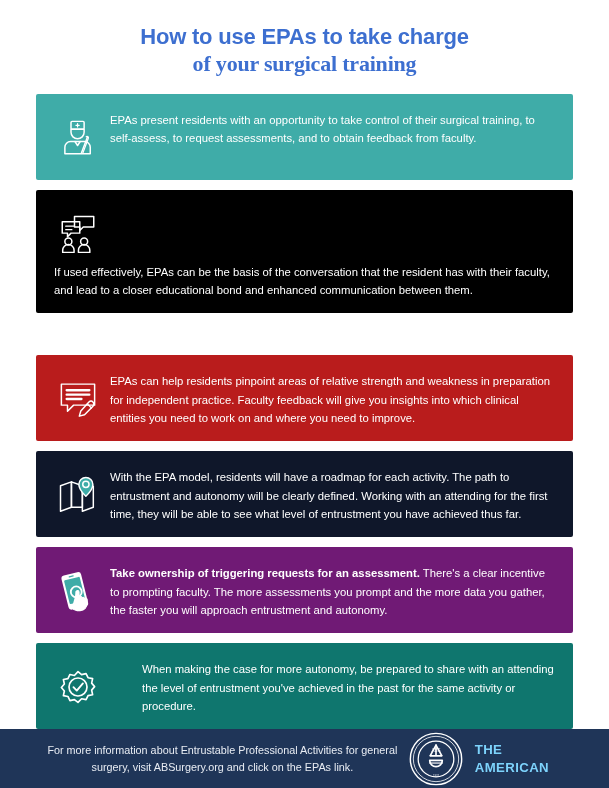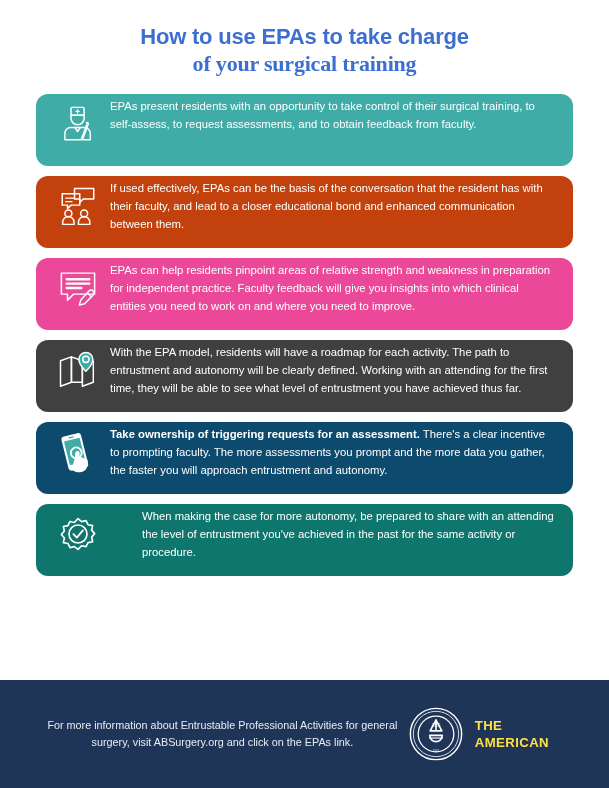--- a/index.html
+++ b/index.html
@@ -37,24 +37,24 @@
 
   
   .cards {
     flex: 1 1 auto;
     padding: 0 36px;
     display: flex;
     flex-direction: column;
     gap: 10px;
   }
   .card {
-    border-radius: 12px;
+    border-radius: 2px;
     display: flex;
     align-items: flex-start;
-    padding: 2px 16px 14px 14px;
+    padding: 16px 16px 14px 14px;
     box-sizing: border-box;
   }
   .card-icon {
     flex: 0 0 56px;
     width: 56px;
     height: 56px;
     display: flex;
     align-items: center;
     justify-content: center;
   }
@@ -95,21 +95,21 @@
     align-items: center;
     gap: 12px;
     padding-right: 24px;
   }
   .footer-logo svg {
     width: 54px;
     height: 54px;
     display: block;
   }
   .brand-name {
-    color: #fde047;
+    color: #7dd3fc;
     font-size: 13.2px;
     font-weight: bold;
     line-height: 1.32;
     letter-spacing: 0.4px;
   }
 </style>
 </head>
 <body>
 
 <div class="poster">
@@ -129,61 +129,61 @@
           <path d="M16 14h15v3.4a7.5 7.5 0 0 1-15 0V14z"></path>
           <path d="M9 42v-7.5a6.5 6.5 0 0 1 6.5-6.5h16a6.5 6.5 0 0 1 6.5 6.5V42z"></path>
           <path d="M20.5 28l3 4.6 3-4.6"></path>
           <path d="M33.5 22.5c1.6-.7 2.8.4 2.2 2L29.6 41" stroke-width="1.5"></path>
           <path d="M34.7 23.2L28 40.8"></path>
         </svg>
       </div>
       <div class="card-text"><b></b><span>EPAs present residents with an opportunity to take control of their surgical training, to self-assess, to request assessments, and to obtain feedback from faculty.</span></div>
     </div>
 
-    <div class="card" style="background: #c2410c;">
+    <div class="card" style="background: #000000; flex-direction: column;">
       <div class="card-icon">
         <svg viewBox="0 0 48 48" fill="none" stroke="#ffffff" stroke-width="1.7" stroke-linecap="round" stroke-linejoin="round">
           <path d="M20 4h22v12H30l-4 4v-4h-6z"></path>
           <path d="M6 10h20v13H16l-4 4.2V23H6z"></path>
           <path d="M10 15h10M10 19h7" stroke-width="1.5"></path>
           <circle cx="13" cy="32.5" r="4"></circle>
           <path d="M6.5 45v-2.5a6.5 6.5 0 0 1 13 0V45z"></path>
           <circle cx="31" cy="32.5" r="4"></circle>
           <path d="M24.5 45v-2.5a6.5 6.5 0 0 1 13 0V45z"></path>
         </svg>
       </div>
       <div class="card-text"><b></b><span>If used effectively, EPAs can be the basis of the conversation that the resident has with their faculty, and lead to a closer educational bond and enhanced communication between them.</span></div>
     </div>
 
-    <div class="card" style="background: #ec4899;">
+    <div class="card" style="background: #b91c1c; margin-top: 32px;">
       <div class="card-icon">
         <svg viewBox="0 0 48 48" fill="none" stroke="#ffffff" stroke-width="1.7" stroke-linecap="round" stroke-linejoin="round">
           <path d="M5 7h38v24H19l-7 7v-7H5z"></path>
           <path d="M11 14h26M11 19h26M11 24h17" stroke-width="2.6"></path>
           <path d="M36.5 27.5c1.6-1.6 3.2-1.6 4.6 0 1.5 1.5 1.5 3.1 0 4.7L31.5 42l-6 1.6 1.7-5.9z"></path>
           <path d="M34.6 29.5l4.8 4.8" stroke-width="1.4"></path>
         </svg>
       </div>
       <div class="card-text"><b></b><span>EPAs can help residents pinpoint areas of relative strength and weakness in preparation for independent practice. Faculty feedback will give you insights into which clinical entities you need to work on and where you need to improve.</span></div>
     </div>
 
-    <div class="card" style="background: #404040; justify-content: space-between;">
+    <div class="card" style="background: #0f172a; justify-content: space-between;">
       <div class="card-icon">
         <svg viewBox="0 0 48 48" fill="none" stroke="#ffffff" stroke-width="1.7" stroke-linecap="round" stroke-linejoin="round">
           <path d="M4 13.5L16.5 9v29L4 42.5z"></path>
           <path d="M16.5 9L29 13.5v24.5L16.5 38z"></path>
           <path d="M29 18.5l12.5-4.5v24L29 42.5z"></path>
           <path d="M33 4c4.4 0 8 3.5 8 7.9 0 5.6-8 13.6-8 13.6s-8-8-8-13.6C25 7.5 28.6 4 33 4z" fill="#3faca8" stroke="#ffffff"></path>
           <circle cx="33" cy="11.8" r="3.6"></circle>
         </svg>
       </div>
       <div class="card-text"><b></b><span>With the EPA model, residents will have a roadmap for each activity. The path to entrustment and autonomy will be clearly defined. Working with an attending for the first time, they will be able to see what level of entrustment you have achieved thus far.</span></div>
     </div>
 
-    <div class="card" style="background: #0c4a6e;">
+    <div class="card" style="background: #701a75;">
       <div class="card-icon">
         <svg viewBox="0 0 48 48">
           <g transform="rotate(-14 24 24)">
             <rect x="9" y="3" width="23" height="40" rx="3.6" fill="#ffffff"></rect>
             <rect x="11.3" y="8.5" width="18.4" height="28" rx="1.2" fill="#3faca8"></rect>
             <rect x="17.5" y="5.2" width="6" height="1.5" rx="0.75" fill="#3faca8"></rect>
           </g>
           <circle cx="22" cy="25" r="6.2" fill="none" stroke="#ffffff" stroke-width="2.1"></circle>
           <path d="M22 25v12.5c0 1 .4 1.9 1.1 2.5" fill="none" stroke="#ffffff" stroke-width="2.1" stroke-linecap="round"></path>
           <path d="M22 25c0-2 3.2-2 3.2 0v6.5c0-1.8 3.1-1.8 3.1 0v1c0-1.8 3.1-1.8 3.1 0v1.2c0-1.7 3-1.7 3 0v4.4c0 4.3-3.1 8.3-7.9 8.3h-3.5c-2.6 0-4.6-1.3-6-3.2" fill="#ffffff" stroke="#ffffff" stroke-width="1.2" stroke-linejoin="round"></path>

